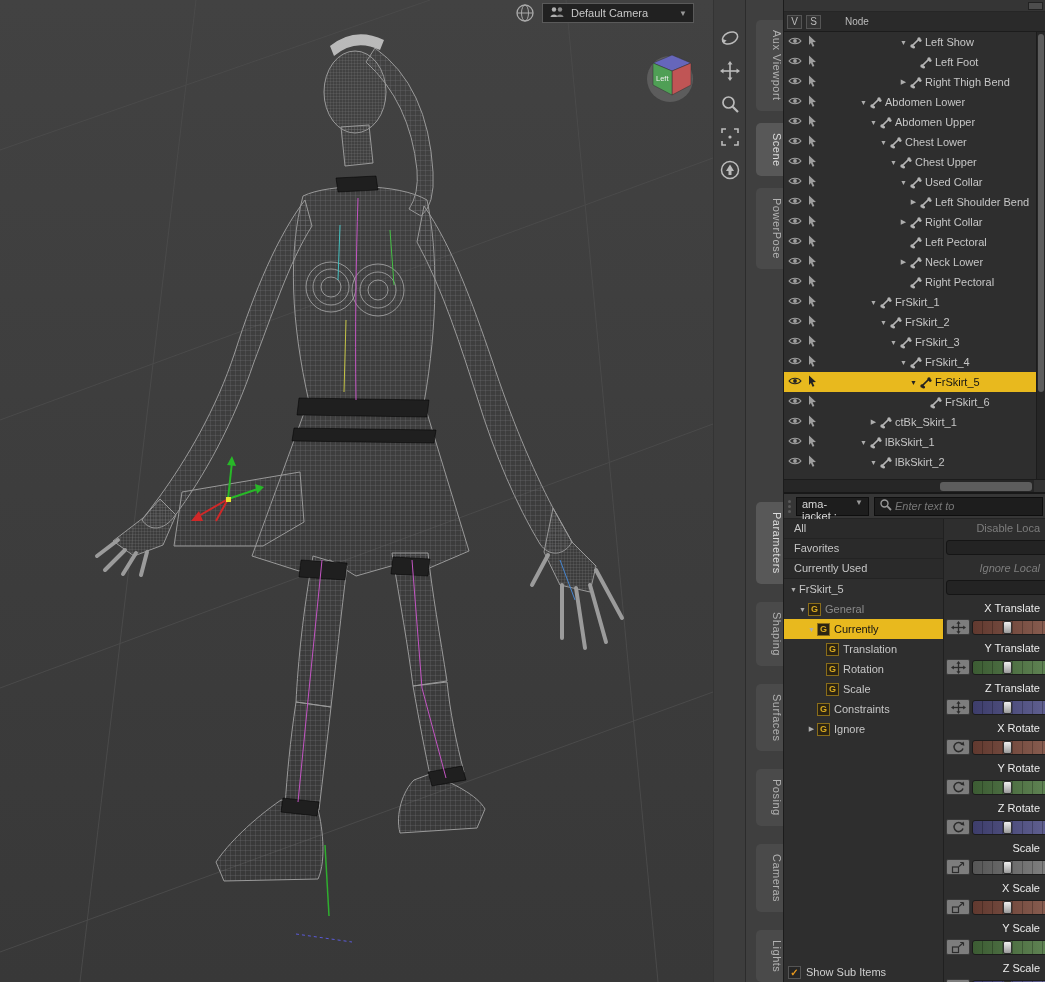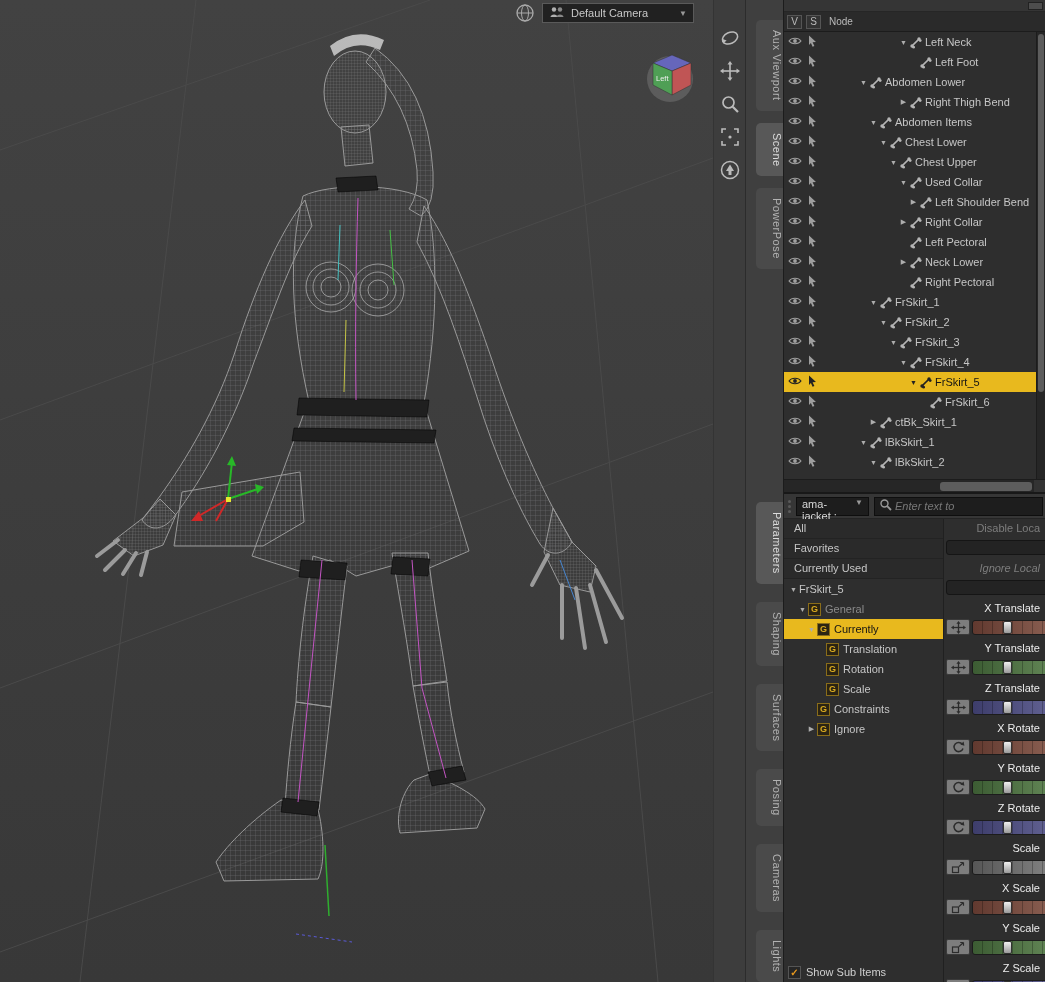--- a/index.html
+++ b/index.html
@@ -29,21 +29,21 @@
 
   
   .right{width:262px;flex:none;display:flex;flex-direction:column;background:#2e2e2e;border-left:1px solid #1c1c1c;}
 
   
   .scene-pane{height:492px;flex:none;display:flex;flex-direction:column;}
   .scene-chrome{height:12px;background:#353535;position:relative;border-bottom:1px solid #262626;}
   .pane-menu-btn{position:absolute;right:2px;top:2px;width:15px;height:8px;background:#4d4d4d;border:1px solid #222;cursor:pointer;}
   .scene-header{height:20px;background:#2a2a2a;border-bottom:1px solid #1c1c1c;display:flex;align-items:center;gap:4px;padding-left:3px;color:#bbb;font-size:10px;}
   .hdr-box{width:15px;height:14px;border:1px solid #555;background:#333;display:flex;align-items:center;justify-content:center;cursor:pointer;}
-  .hdr-node{margin-left:4px;cursor:pointer;}
+  .hdr-node{margin-left:20px;cursor:pointer;}
   .scene-body{flex:1;display:flex;overflow:hidden;}
   .scene-rows{flex:1;overflow:hidden;}
   .srow{height:20px;display:flex;align-items:center;font-size:11px;color:#c6c6c6;cursor:pointer;white-space:nowrap;}
   .srow.sel{background:#e8b91e;color:#141414;}
   .row-icons{display:flex;gap:5px;padding-left:4px;width:40px;flex:none;color:#9f9f9f;align-items:center;}
   .srow.sel .row-icons{color:#222;}
   .tindent{flex:none;height:1px;}
   .tarrow{width:11px;flex:none;font-size:7px;color:#adadad;text-align:center;}
   .srow.sel .tarrow{color:#222;}
   .bone{color:#b5b5b5;flex:none;display:flex;margin-right:3px;}
@@ -306,21 +306,21 @@
               <span class="tarrow">▼</span>
               <span class="bone">
                 <svg width="13" height="13" viewBox="0 0 13 13">
                   <line x1="3.6" y1="9.4" x2="9.4" y2="3.6" stroke="currentColor" stroke-width="1.5"></line>
                   <circle cx="3" cy="10" r="1.7" fill="currentColor"></circle>
                   <circle cx="4.6" cy="11.2" r="1.4" fill="currentColor"></circle>
                   <circle cx="10" cy="3" r="1.7" fill="currentColor"></circle>
                   <circle cx="11.2" cy="4.6" r="1.4" fill="currentColor"></circle>
                 </svg>
               </span>
-              <span>Left Neck</span>
+              <span>Left Show</span>
             </div>
             <div class="srow">
               <span class="row-icons">
                 <span><svg width="14" height="12" viewBox="0 0 14 12">
                     <path d="M1 6 C3.6 2.4 10.4 2.4 13 6 C10.4 9.6 3.6 9.6 1 6 Z" fill="none" stroke="currentColor" stroke-width="1.1"></path>
                     <circle cx="7" cy="6" r="1.9" fill="currentColor"></circle>
                   </svg></span>
                 <span><svg width="11" height="12" viewBox="0 0 11 12">
                     <path d="M2 0.5 L9 7 L5.6 7.3 L7.4 11 L5.6 11.8 L3.9 8.1 L2 10 Z" fill="currentColor"></path>
                   </svg></span>
@@ -341,43 +341,20 @@
             <div class="srow">
               <span class="row-icons">
                 <span><svg width="14" height="12" viewBox="0 0 14 12">
                     <path d="M1 6 C3.6 2.4 10.4 2.4 13 6 C10.4 9.6 3.6 9.6 1 6 Z" fill="none" stroke="currentColor" stroke-width="1.1"></path>
                     <circle cx="7" cy="6" r="1.9" fill="currentColor"></circle>
                   </svg></span>
                 <span><svg width="11" height="12" viewBox="0 0 11 12">
                     <path d="M2 0.5 L9 7 L5.6 7.3 L7.4 11 L5.6 11.8 L3.9 8.1 L2 10 Z" fill="currentColor"></path>
                   </svg></span>
               </span>
-              <span class="tindent" style="width: 34px;"></span>
-              <span class="tarrow">▼</span>
-              <span class="bone">
-                <svg width="13" height="13" viewBox="0 0 13 13">
-                  <line x1="3.6" y1="9.4" x2="9.4" y2="3.6" stroke="currentColor" stroke-width="1.5"></line>
-                  <circle cx="3" cy="10" r="1.7" fill="currentColor"></circle>
-                  <circle cx="4.6" cy="11.2" r="1.4" fill="currentColor"></circle>
-                  <circle cx="10" cy="3" r="1.7" fill="currentColor"></circle>
-                  <circle cx="11.2" cy="4.6" r="1.4" fill="currentColor"></circle>
-                </svg>
-              </span>
-              <span>Abdomen Lower</span>
-            </div>
-            <div class="srow">
-              <span class="row-icons">
-                <span><svg width="14" height="12" viewBox="0 0 14 12">
-                    <path d="M1 6 C3.6 2.4 10.4 2.4 13 6 C10.4 9.6 3.6 9.6 1 6 Z" fill="none" stroke="currentColor" stroke-width="1.1"></path>
-                    <circle cx="7" cy="6" r="1.9" fill="currentColor"></circle>
-                  </svg></span>
-                <span><svg width="11" height="12" viewBox="0 0 11 12">
-                    <path d="M2 0.5 L9 7 L5.6 7.3 L7.4 11 L5.6 11.8 L3.9 8.1 L2 10 Z" fill="currentColor"></path>
-                  </svg></span>
-              </span>
               <span class="tindent" style="width: 74px;"></span>
               <span class="tarrow">▶</span>
               <span class="bone">
                 <svg width="13" height="13" viewBox="0 0 13 13">
                   <line x1="3.6" y1="9.4" x2="9.4" y2="3.6" stroke="currentColor" stroke-width="1.5"></line>
                   <circle cx="3" cy="10" r="1.7" fill="currentColor"></circle>
                   <circle cx="4.6" cy="11.2" r="1.4" fill="currentColor"></circle>
                   <circle cx="10" cy="3" r="1.7" fill="currentColor"></circle>
                   <circle cx="11.2" cy="4.6" r="1.4" fill="currentColor"></circle>
                 </svg>
@@ -387,32 +364,55 @@
             <div class="srow">
               <span class="row-icons">
                 <span><svg width="14" height="12" viewBox="0 0 14 12">
                     <path d="M1 6 C3.6 2.4 10.4 2.4 13 6 C10.4 9.6 3.6 9.6 1 6 Z" fill="none" stroke="currentColor" stroke-width="1.1"></path>
                     <circle cx="7" cy="6" r="1.9" fill="currentColor"></circle>
                   </svg></span>
                 <span><svg width="11" height="12" viewBox="0 0 11 12">
                     <path d="M2 0.5 L9 7 L5.6 7.3 L7.4 11 L5.6 11.8 L3.9 8.1 L2 10 Z" fill="currentColor"></path>
                   </svg></span>
               </span>
+              <span class="tindent" style="width: 34px;"></span>
+              <span class="tarrow">▼</span>
+              <span class="bone">
+                <svg width="13" height="13" viewBox="0 0 13 13">
+                  <line x1="3.6" y1="9.4" x2="9.4" y2="3.6" stroke="currentColor" stroke-width="1.5"></line>
+                  <circle cx="3" cy="10" r="1.7" fill="currentColor"></circle>
+                  <circle cx="4.6" cy="11.2" r="1.4" fill="currentColor"></circle>
+                  <circle cx="10" cy="3" r="1.7" fill="currentColor"></circle>
+                  <circle cx="11.2" cy="4.6" r="1.4" fill="currentColor"></circle>
+                </svg>
+              </span>
+              <span>Abdomen Lower</span>
+            </div>
+            <div class="srow">
+              <span class="row-icons">
+                <span><svg width="14" height="12" viewBox="0 0 14 12">
+                    <path d="M1 6 C3.6 2.4 10.4 2.4 13 6 C10.4 9.6 3.6 9.6 1 6 Z" fill="none" stroke="currentColor" stroke-width="1.1"></path>
+                    <circle cx="7" cy="6" r="1.9" fill="currentColor"></circle>
+                  </svg></span>
+                <span><svg width="11" height="12" viewBox="0 0 11 12">
+                    <path d="M2 0.5 L9 7 L5.6 7.3 L7.4 11 L5.6 11.8 L3.9 8.1 L2 10 Z" fill="currentColor"></path>
+                  </svg></span>
+              </span>
               <span class="tindent" style="width: 44px;"></span>
               <span class="tarrow">▼</span>
               <span class="bone">
                 <svg width="13" height="13" viewBox="0 0 13 13">
                   <line x1="3.6" y1="9.4" x2="9.4" y2="3.6" stroke="currentColor" stroke-width="1.5"></line>
                   <circle cx="3" cy="10" r="1.7" fill="currentColor"></circle>
                   <circle cx="4.6" cy="11.2" r="1.4" fill="currentColor"></circle>
                   <circle cx="10" cy="3" r="1.7" fill="currentColor"></circle>
                   <circle cx="11.2" cy="4.6" r="1.4" fill="currentColor"></circle>
                 </svg>
               </span>
-              <span>Abdomen Items</span>
+              <span>Abdomen Upper</span>
             </div>
             <div class="srow">
               <span class="row-icons">
                 <span><svg width="14" height="12" viewBox="0 0 14 12">
                     <path d="M1 6 C3.6 2.4 10.4 2.4 13 6 C10.4 9.6 3.6 9.6 1 6 Z" fill="none" stroke="currentColor" stroke-width="1.1"></path>
                     <circle cx="7" cy="6" r="1.9" fill="currentColor"></circle>
                   </svg></span>
                 <span><svg width="11" height="12" viewBox="0 0 11 12">
                     <path d="M2 0.5 L9 7 L5.6 7.3 L7.4 11 L5.6 11.8 L3.9 8.1 L2 10 Z" fill="currentColor"></path>
                   </svg></span>

